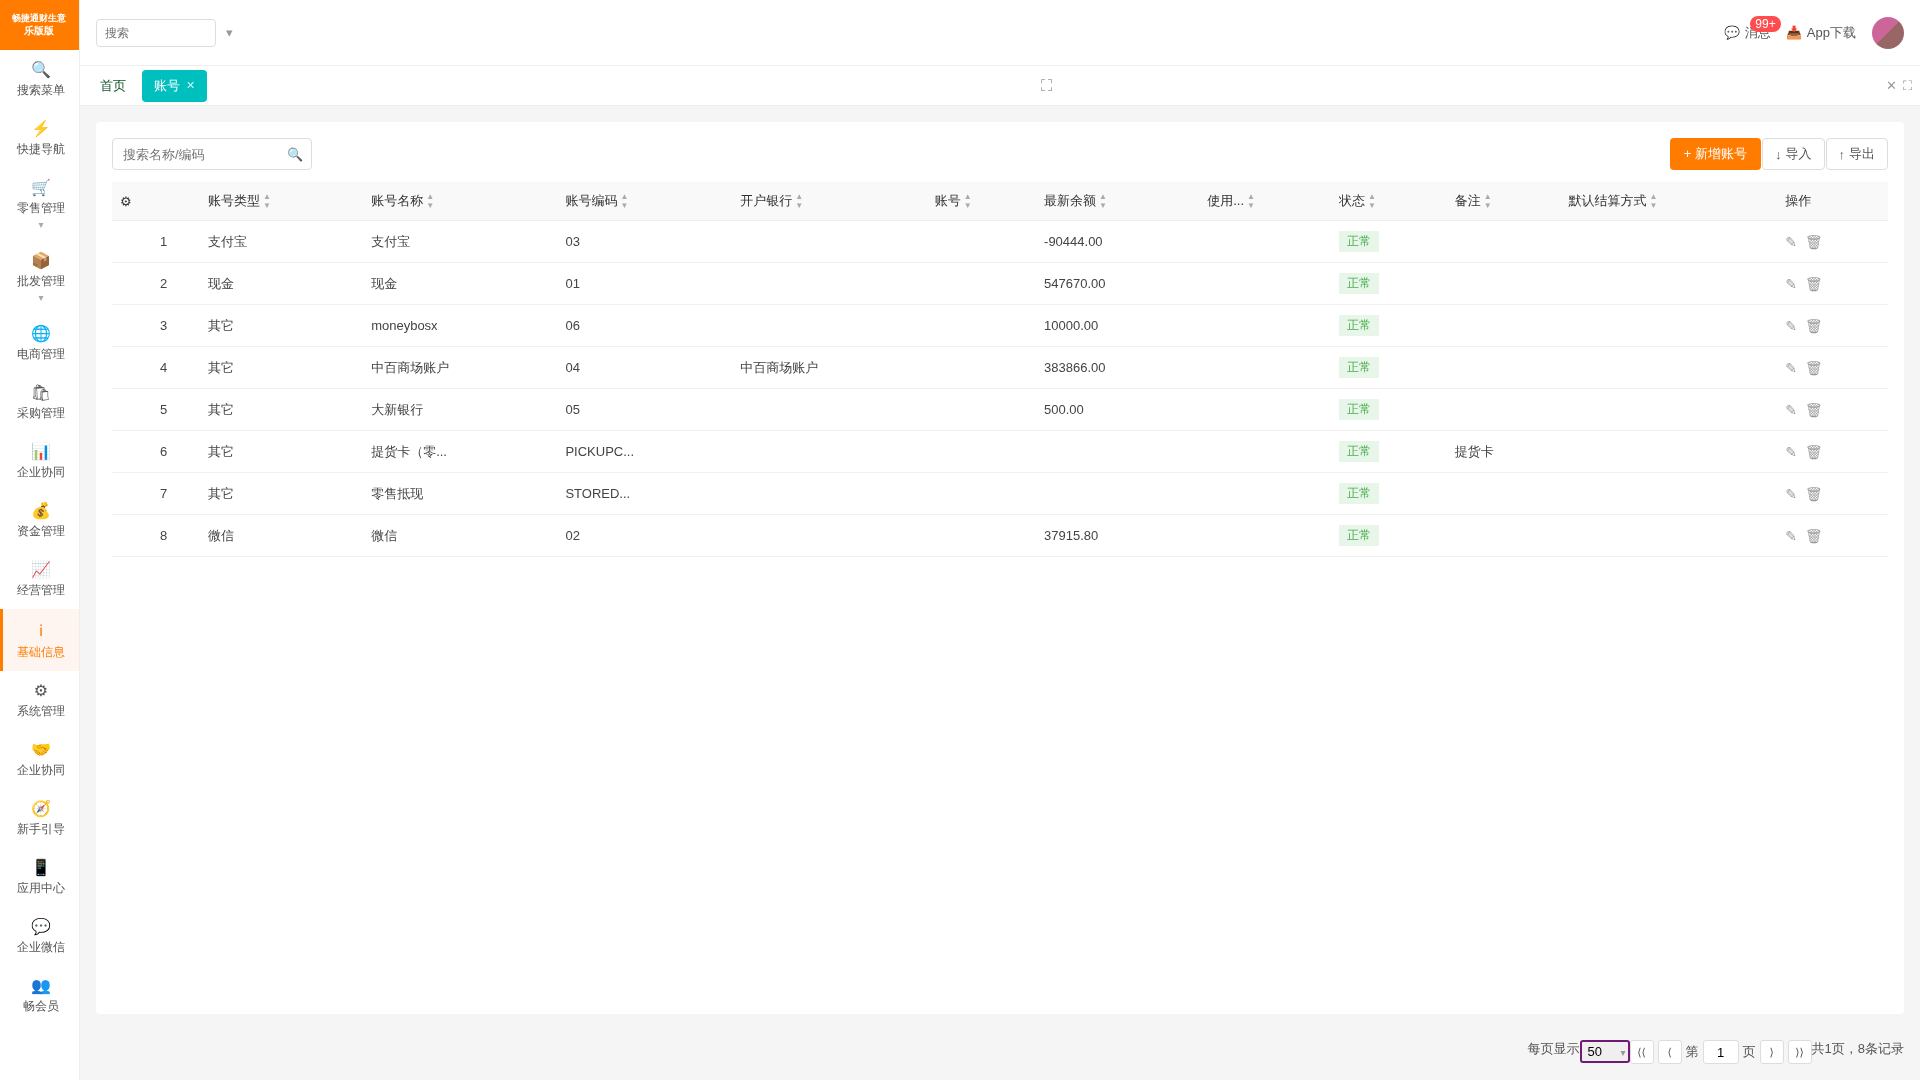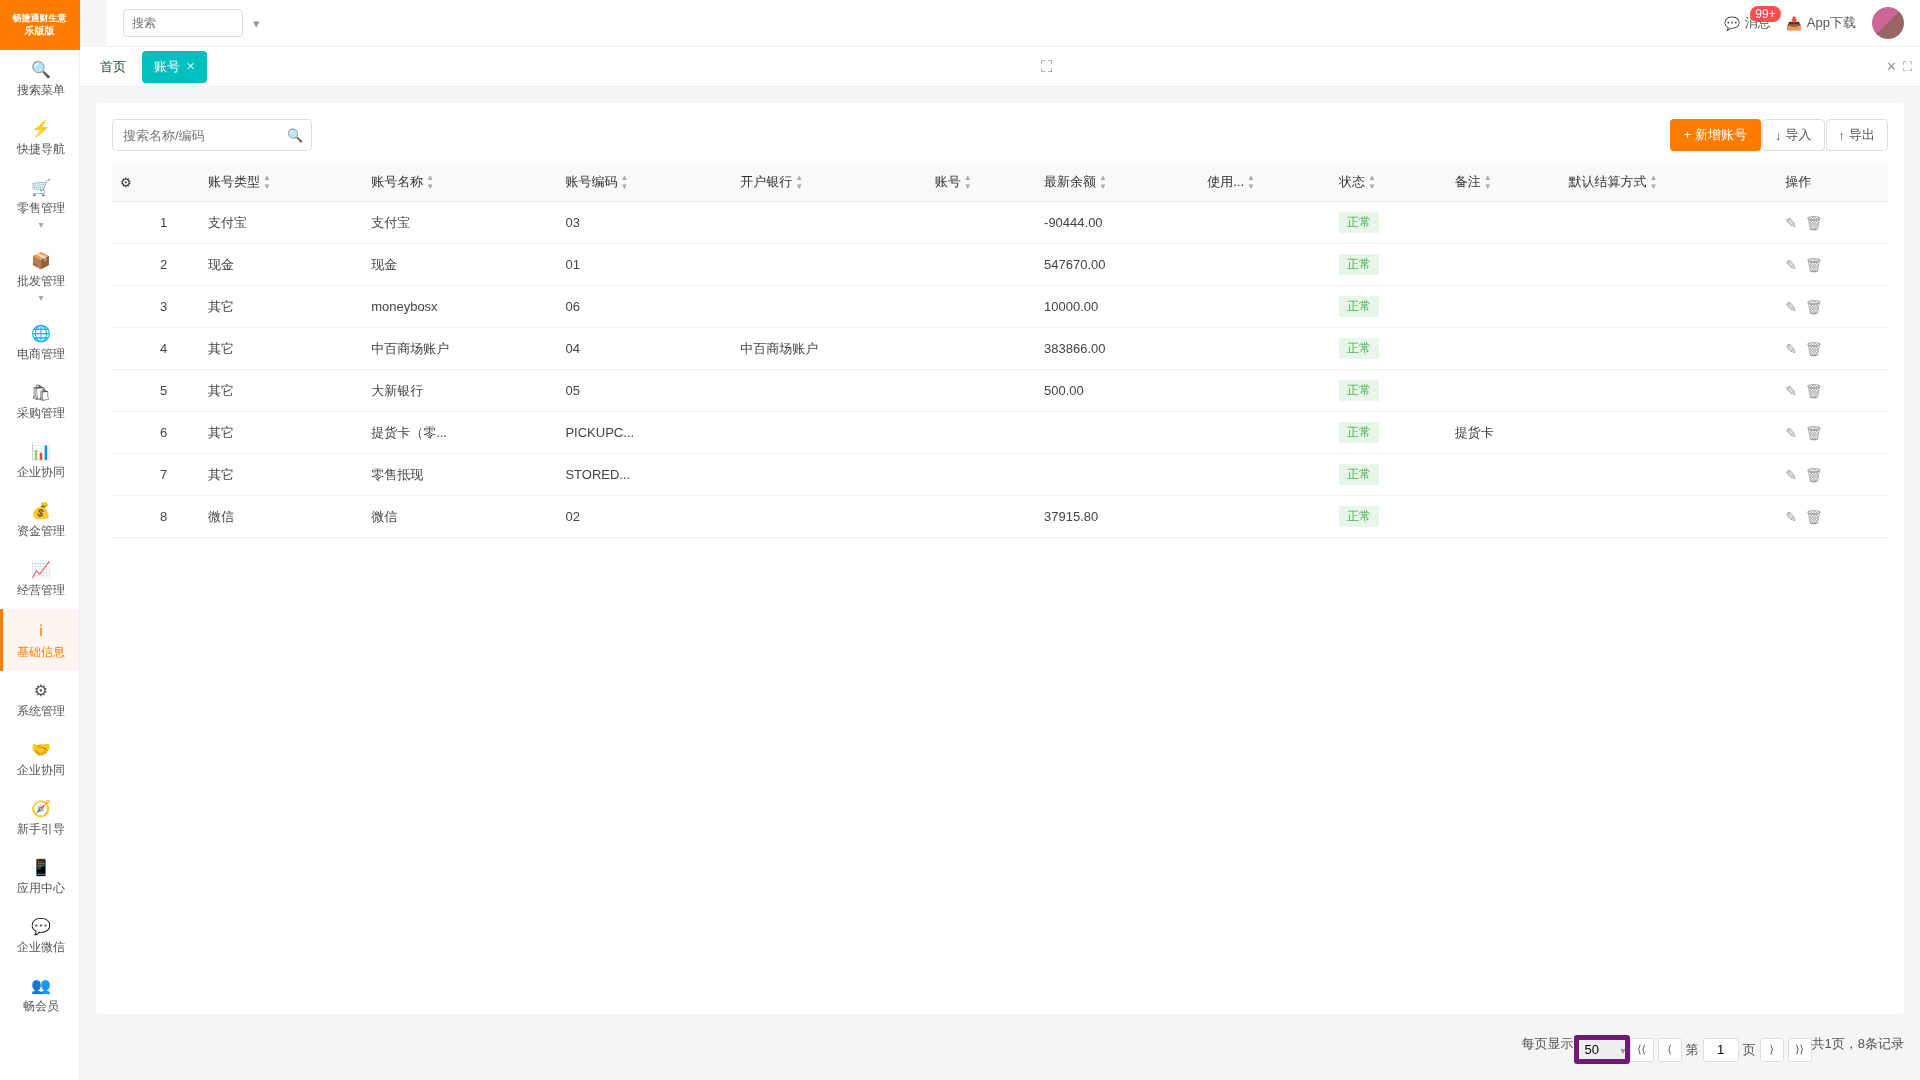--- a/index.html
+++ b/index.html
@@ -4,21 +4,21 @@
   <style>
     * { box-sizing: border-box; margin: 0; padding: 0; }
     body { font-family: 'Microsoft YaHei', sans-serif; font-size: 13px; background: #f5f5f5; display: flex; height: 1080px; width: 1920px; overflow: hidden; }
 
     
     .sidebar {
       width: 80px;
       background: #fff;
       display: flex;
       flex-direction: column;
-      align-items: center;
+      align-items: flex-end;
       border-right: 1px solid #eee;
       flex-shrink: 0;
     }
     .sidebar-logo {
       width: 80px;
       height: 50px;
       background: #ff7c00;
       display: flex;
       align-items: center;
       justify-content: center;
@@ -45,29 +45,28 @@
     
     .main {
       flex: 1;
       display: flex;
       flex-direction: column;
       overflow: hidden;
     }
 
     
     .top-header {
-      height: 47px;
+      height: 66px;
       background: #fff;
       display: flex;
       align-items: center;
       justify-content: space-between;
       padding: 0 16px;
       border-bottom: 1px solid #eee;
       flex-shrink: 0;
-      margin-left: 27px;
     }
     .top-header-left {
       display: flex;
       align-items: center;
       gap: 10px;
     }
     .search-box-top {
       width: 120px;
       height: 28px;
       border: 1px solid #ddd;
@@ -286,21 +285,21 @@
     .pagination-bar {
       position: absolute;
       bottom: 16px;
       right: 16px;
       display: flex;
       gap: 0;
       font-size: 13px;
       color: #555;
     }
     .select-box {
-      border: 5px solid #701a75;
+      border: 2px solid #701a75;
       border-radius: 3px;
       padding: 2px 18px 2px 6px;
       font-size: 13px;
       appearance: none;
       cursor: pointer;
       position: relative;
     }
     .select-wrap {
       position: relative;
       display: inline-block;

